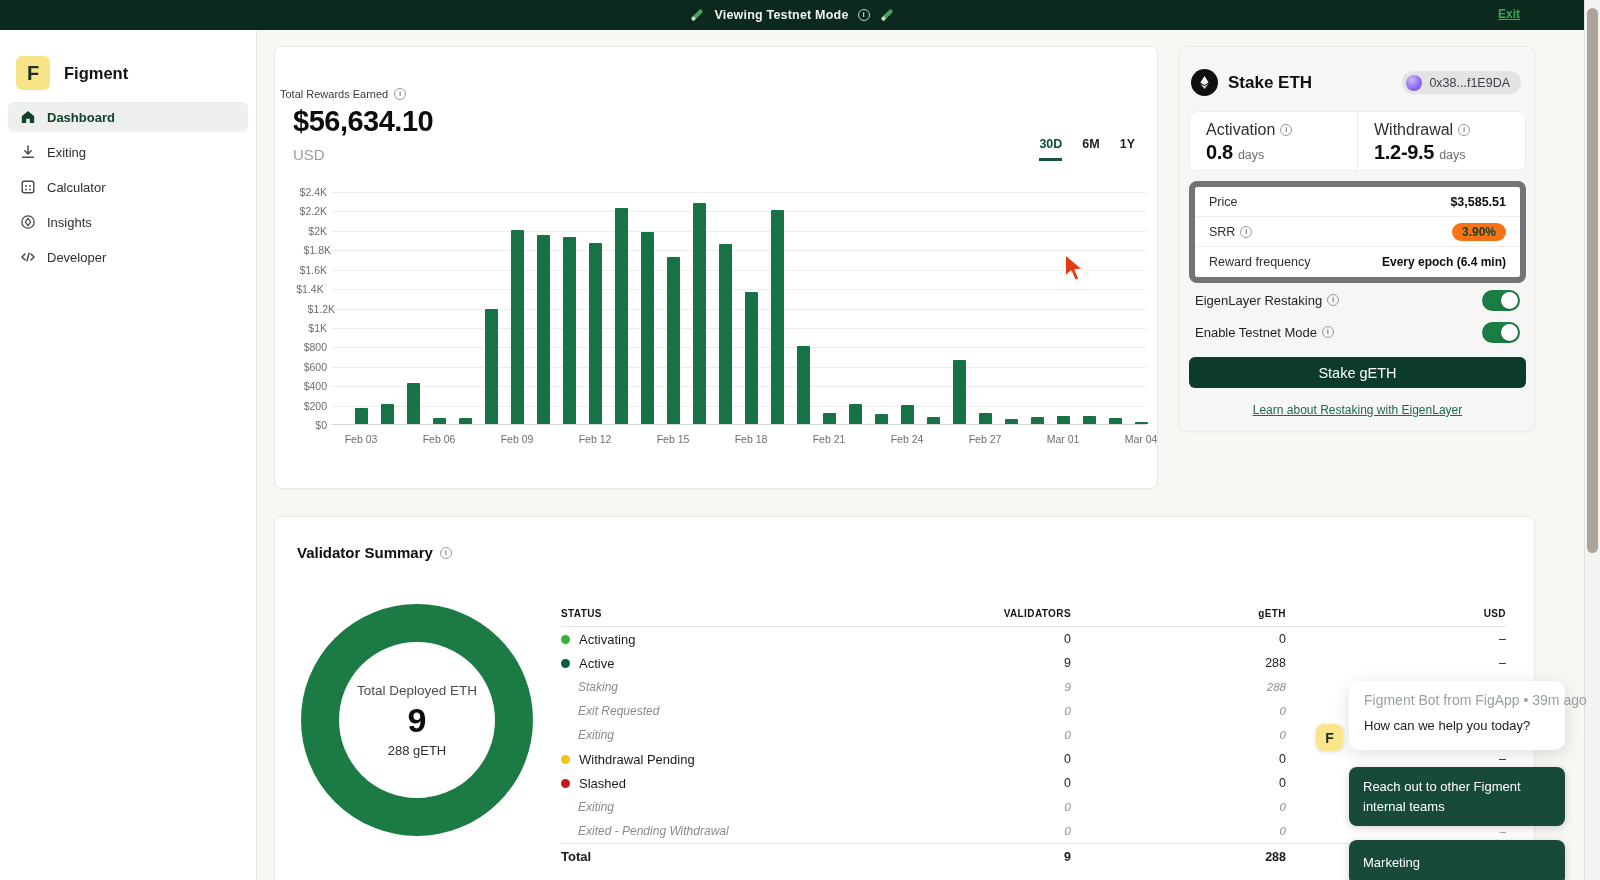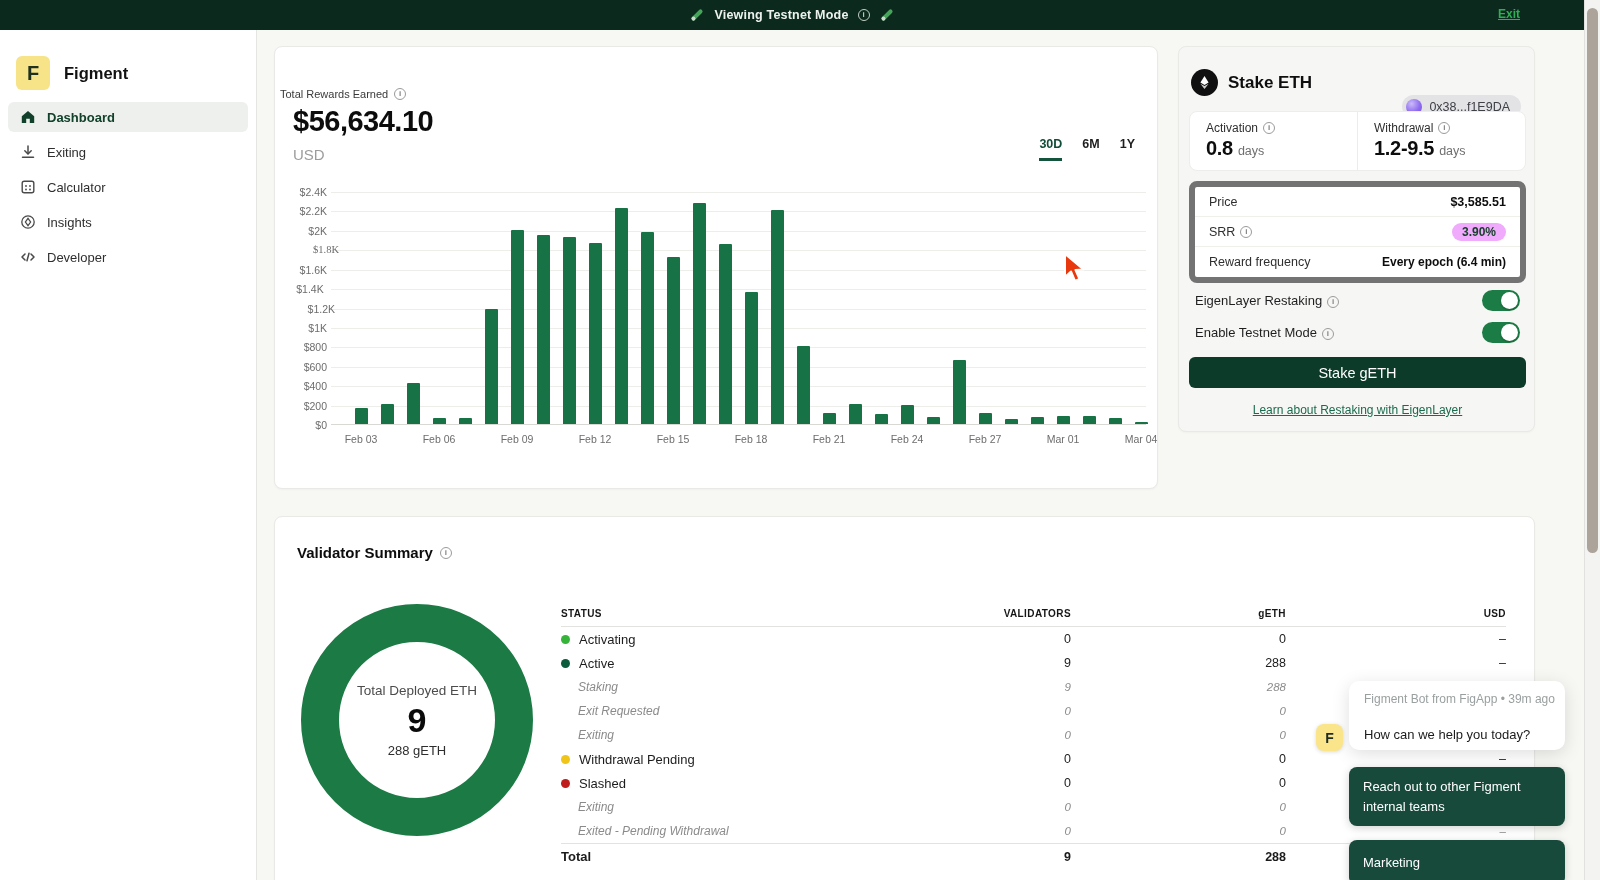--- a/index.html
+++ b/index.html
@@ -63,47 +63,47 @@
   .bar { position:absolute; bottom:0; width:13px; border-radius:1px 1px 0 0; }
   .xtick { position:absolute; top:252px; width:60px; text-align:center; font-size:10.5px; color:#6d6d6d; }
 
   
   .stake-card { left:1178px; top:46px; width:357px; height:386px; background:#f6f7f5; }
   .stake-head { position:absolute; left:12px; top:22px; display:flex; align-items:center; gap:10px; }
   .eth-badge { width:27px; height:27px; border-radius:50%; background:#101010; display:flex;
                align-items:center; justify-content:center; }
   .stake-title { font-size:17px; font-weight:700; color:#0e0e0e; }
   .addr-pill { position:absolute; right:13px; top:24px; height:23px; background:#e3e3e6; border-radius:999px;
-               display:flex; align-items:center; gap:7px; padding:0 11px 0 4px; cursor:pointer;margin-top:24px; }
+               display:flex; align-items:center; gap:7px; padding:0 11px 0 4px; cursor:pointer; }
   .addr-avatar { width:16px; height:16px; border-radius:50%;
                  background:radial-gradient(circle at 35% 30%, #cabcf8 0%, #8f6cf0 55%, #6d4ae0 100%); }
   .addr-text { font-size:12.5px; color:#3e4045; }
 
   .stat-box { position:absolute; left:10px; top:64px; width:337px; height:60px; background:#fff;
               border-radius:8px; border:1px solid #ededeb; display:flex; }
   .stat { flex:1; padding:9px 0 0 16px; }
   .stat + .stat { border-left:1px solid #ececea; }
-  .stat-label { display:flex; align-items:center; gap:5px; font-size:12px; color:#2f2f2f; }
+  .stat-label { display:flex; align-items:center; gap:5px; font-size:16px; color:#2f2f2f; }
   .stat-value { margin-top:2px; display:flex; align-items:baseline; gap:5px; }
   .stat-value b { font-size:20px; font-weight:700; color:#0d0d0d; letter-spacing:-.3px; }
   .stat-value .unit { font-size:12.5px; color:#6f6f6f; }
 
   .rows-box { position:absolute; left:10px; top:134px; width:337px; background:#fff;
               border-radius:8px; border:6px solid #737373; }
   .krow { height:30px; display:flex; align-items:center; justify-content:space-between; padding:0 14px;
           border-bottom:1px solid #efefec; }
   .krow:last-child { border-bottom:none; }
   .krow .k { font-size:12.5px; color:#2f2f2f; display:flex; align-items:center; gap:5px; }
   .krow .v { font-size:12.5px; font-weight:700; color:#0d0d0d; }
-  .srr-pill { background:#f0abfc; color:#17402a; font-size:12px; font-weight:700;
+  .srr-pill { background:#f97316; color:#17402a; font-size:12px; font-weight:700;
               padding:2px 10px; border-radius:10px; }
 
   .toggle-row { position:absolute; left:16px; width:325px; height:22px; display:flex;
                 align-items:center; justify-content:space-between; }
-  .toggle-label { font-size:13px; color:#1f1f1f; display:flex; align-items:flex-end; gap:5px; }
+  .toggle-label { font-size:13px; color:#1f1f1f; display:flex; align-items:center; gap:5px; }
   .switch { width:38px; height:21px; border-radius:11px; background:#1c7c45; position:relative; cursor:pointer; }
   .switch .knob { position:absolute; right:2px; top:2px; width:17px; height:17px; border-radius:50%;
                   background:#fff; box-shadow:0 1px 2px rgba(0,0,0,.25); }
 
   .stake-btn { position:absolute; left:10px; top:310px; width:337px; height:31px; background:#0c3b2a;
                color:#fff; font-size:14.5px; font-family:inherit; border:none; border-radius:6px; cursor:pointer; }
   .stake-link { position:absolute; left:0; top:356px; width:357px; text-align:center; font-size:12px;
                 color:#1b6a4d; text-decoration:underline; cursor:pointer; }
 
   
@@ -131,21 +131,21 @@
   .vt-total .vt-status, .vt-total .vt-cell-num { font-weight:700; }
   .ta-r { text-align:right; }
 
   
   .chat-avatar { position:absolute; left:1316px; top:724px; width:27px; height:27px; border-radius:8px;
                  background:#fae58b; display:flex; align-items:center; justify-content:center;
                  font-size:14px; font-weight:700; color:#1e2b22; z-index:52;
                  box-shadow:0 1px 4px rgba(0,0,0,.15); }
   .chat-card { position:absolute; left:1349px; top:681px; width:216px; height:69px; background:#fff;
                border-radius:10px; box-shadow:0 4px 18px rgba(0,0,0,.13); padding:11px 15px; z-index:51; }
-  .chat-header { font-size:12px; color:#9aa0a0; margin-bottom:21px; white-space:nowrap; }
+  .chat-header { font-size:14px; color:#9aa0a0; margin-bottom:10px; white-space:nowrap; }
   .chat-message { font-size:13px; color:#1b1b1b; }
   .chat-buttons { position:absolute; left:1349px; top:767px; width:216px; z-index:51; }
   .chat-btn { width:216px; background:#174a3b; color:#fff; font-size:13px; font-family:inherit;
               text-align:left; border:none; border-radius:8px; padding:10px 14px; line-height:1.5;
               cursor:pointer; display:block; box-shadow:0 2px 8px rgba(0,0,0,.18); }
   .chat-btn + .chat-btn { margin-top:14px; min-height:45px; }
 
   
   .cursor { position:absolute; left:1062px; top:253px; z-index:99; pointer-events:none; }
 </style>
@@ -302,21 +302,21 @@
         </div>
     <span class="ytick" style="left: 0px; top: 238px;">$0</span>
         <span class="ytick" style="left: 0px; top: 218.583px;">$200</span>
         <span class="ytick" style="left: 0px; top: 199.167px;">$400</span>
         <span class="ytick" style="left: 0px; top: 179.75px;">$600</span>
         <span class="ytick" style="left: 0px; top: 160.333px;">$800</span>
         <span class="ytick" style="left: 0px; top: 140.917px;">$1K</span>
         <span class="ytick" style="left: 8px; top: 121.5px;">$1.2K</span>
         <span class="ytick" style="left: 0px; top: 102.083px; text-align: center;">$1.4K</span>
         <span class="ytick" style="left: 0px; top: 82.6667px;">$1.6K</span>
-        <span class="ytick" style="left: 12px; top: 63.25px; font-family: Liberation Serif, serif;">$1.8K</span>
+        <span class="ytick" style="left: 4px; top: 63.25px;">$1.8K</span>
         <span class="ytick" style="left: 0px; top: 43.8333px;">$2K</span>
         <span class="ytick" style="left: 0px; top: 24.4167px;">$2.2K</span>
         <span class="ytick" style="left: 0px; top: 5px;">$2.4K</span>
         <span class="xtick" style="left: 38px;">Feb 03</span>
         <span class="xtick" style="left: 116px;">Feb 06</span>
         <span class="xtick" style="left: 194px;">Feb 09</span>
         <span class="xtick" style="left: 272px;">Feb 12</span>
         <span class="xtick" style="left: 350px;">Feb 15</span>
         <span class="xtick" style="left: 428px;">Feb 18</span>
         <span class="xtick" style="left: 506px;">Feb 21</span>

